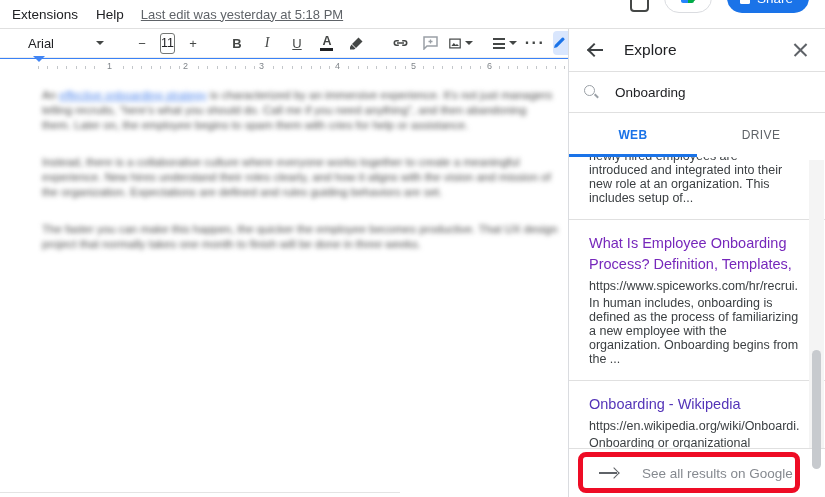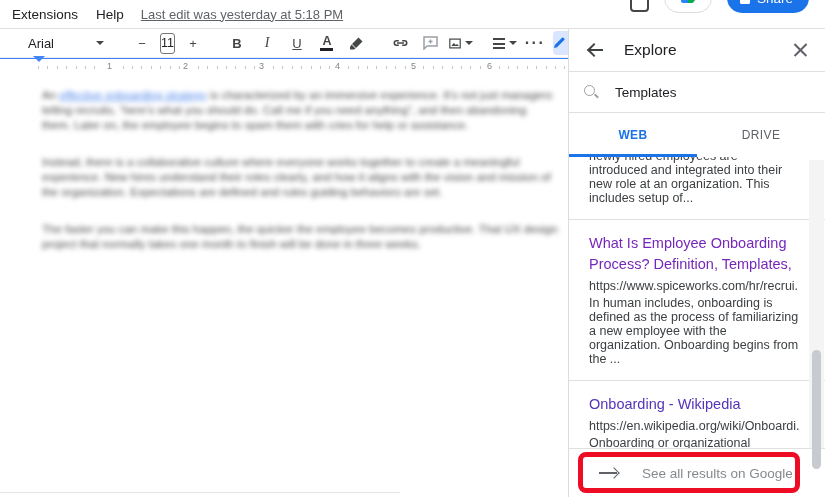--- a/index.html
+++ b/index.html
@@ -218,21 +218,21 @@
 
   <aside class="explore-panel">
     <div class="panel-header">
       <span class="back-icon"></span>
       <span class="panel-title">Explore</span>
       <span class="close-icon"></span>
     </div>
 
     <div class="panel-search">
       <span class="search-icon"></span>
-      <span class="search-value">Templates</span>
+      <span class="search-value">Onboarding</span>
     </div>
 
     <div class="panel-tabs">
       <span class="tab active">WEB</span>
       <span class="tab">DRIVE</span>
     </div>
 
     <div class="panel-results">
       <div class="result partial">
         <div class="result-snippet">newly hired employees are introduced and integrated into their new role at an organization. This includes setup of...</div>

